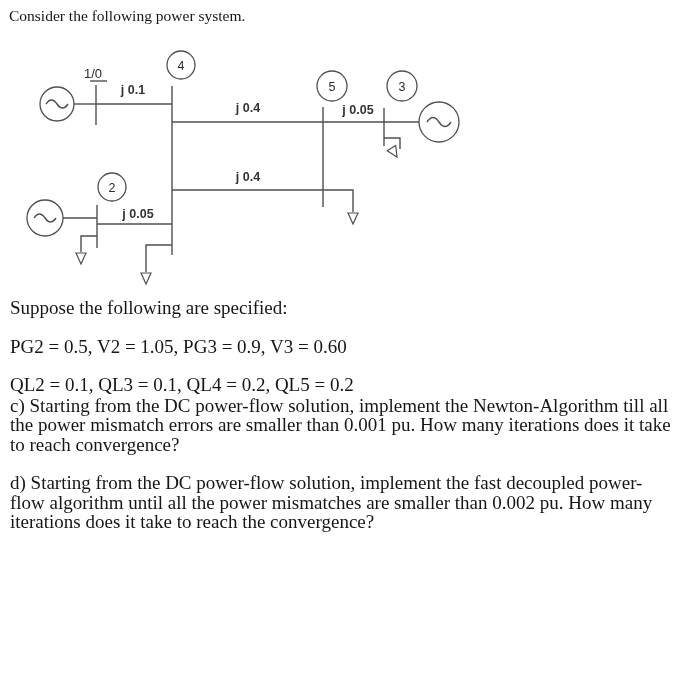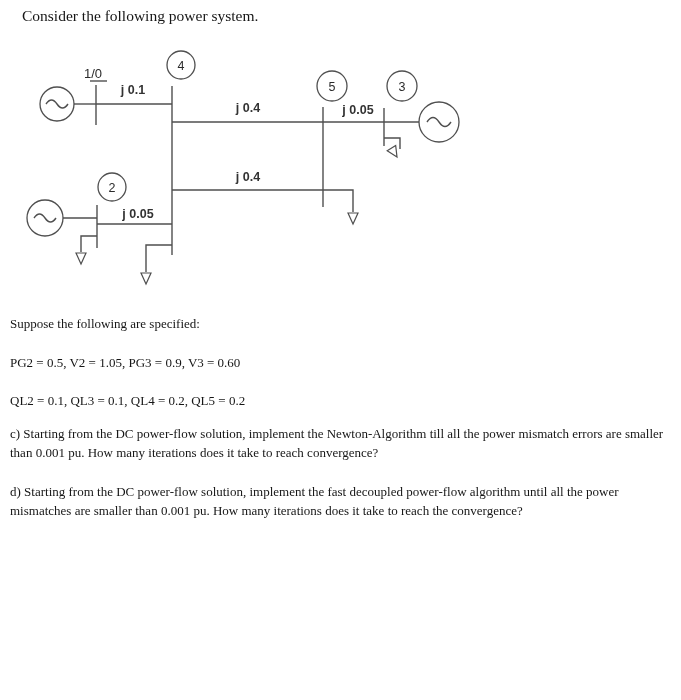--- a/index.html
+++ b/index.html
@@ -2,38 +2,38 @@
 <html><head>
 <meta charset="utf-8">
 <style>
   html,body{margin:0;padding:0;background:#ffffff;}
   body{width:681px;height:700px;overflow:hidden;}
   .page{
     position:relative;width:681px;height:700px;background:#ffffff;
     font-family:"Liberation Serif", serif;color:#161616;
   }
   .title{
-    position:absolute;left:22px;top:6px;margin:0;
+    position:absolute;left:9px;top:6px;margin:0;
     font-size:15.5px;line-height:20px;
   }
   svg.diagram{position:absolute;left:0;top:40px;}
   svg .wire{stroke:#4f4f4f;stroke-width:1.4;fill:none;}
   svg .sym{stroke:#4f4f4f;stroke-width:1.3;fill:#ffffff;}
   svg .sine{stroke:#4f4f4f;stroke-width:1.4;fill:none;}
   svg .arrowhead{stroke:#4f4f4f;stroke-width:1.2;fill:#ffffff;}
   svg text{fill:#2b2b2b;}
   svg .buslabel{font-family:"Liberation Sans",sans-serif;font-size:12.5px;}
   svg .linelabel{font-family:"Liberation Sans",sans-serif;font-size:12.5px;font-weight:600;fill:#333333;}
   svg .slacklabel{font-family:"Liberation Sans",sans-serif;font-size:13px;fill:#2b2b2b;}
   .qa{
-    position:absolute;left:10px;top:314px;width:662px;
-    font-size:13px;line-height:19.5px;
+    position:absolute;left:10px;top:298px;width:662px;
+    font-size:19px;line-height:19.5px;
   }
   .qa p{margin:0 0 19px 0;}
-  .qa p.tight{margin-bottom:13px;}
+  .qa p.tight{margin-bottom:1px;}
 </style>
 </head>
 <body>
 
 <div class="page">
 
   <p class="title">Consider the following power system.</p>
 
   <svg class="diagram" width="681" height="260" viewBox="0 0 681 260" xmlns="http://www.w3.org/2000/svg">
 
@@ -112,16 +112,16 @@
       <polyline class="wire" points="172,205 146,205 146,232"></polyline>
       <path class="arrowhead" d="M146,244 L141,233 L151,233 Z"></path>
     </g>
   </svg>
 
   <div class="qa">
     <p>Suppose the following are specified:</p>
     <p>PG2 = 0.5, V2 = 1.05, PG3 = 0.9, V3 = 0.60</p>
     <p class="tight">QL2 = 0.1, QL3 = 0.1, QL4 = 0.2, QL5 = 0.2</p>
     <p>c) Starting from the DC power-flow solution, implement the Newton-Algorithm till all the power mismatch errors are smaller than 0.001 pu. How many iterations does it take to reach convergence?</p>
-    <p>d) Starting from the DC power-flow solution, implement the fast decoupled power-flow algorithm until all the power mismatches are smaller than 0.001 pu. How many iterations does it take to reach the convergence?</p>
+    <p>d) Starting from the DC power-flow solution, implement the fast decoupled power-flow algorithm until all the power mismatches are smaller than 0.002 pu. How many iterations does it take to reach the convergence?</p>
   </div>
 
 </div>
 
 </body></html>

